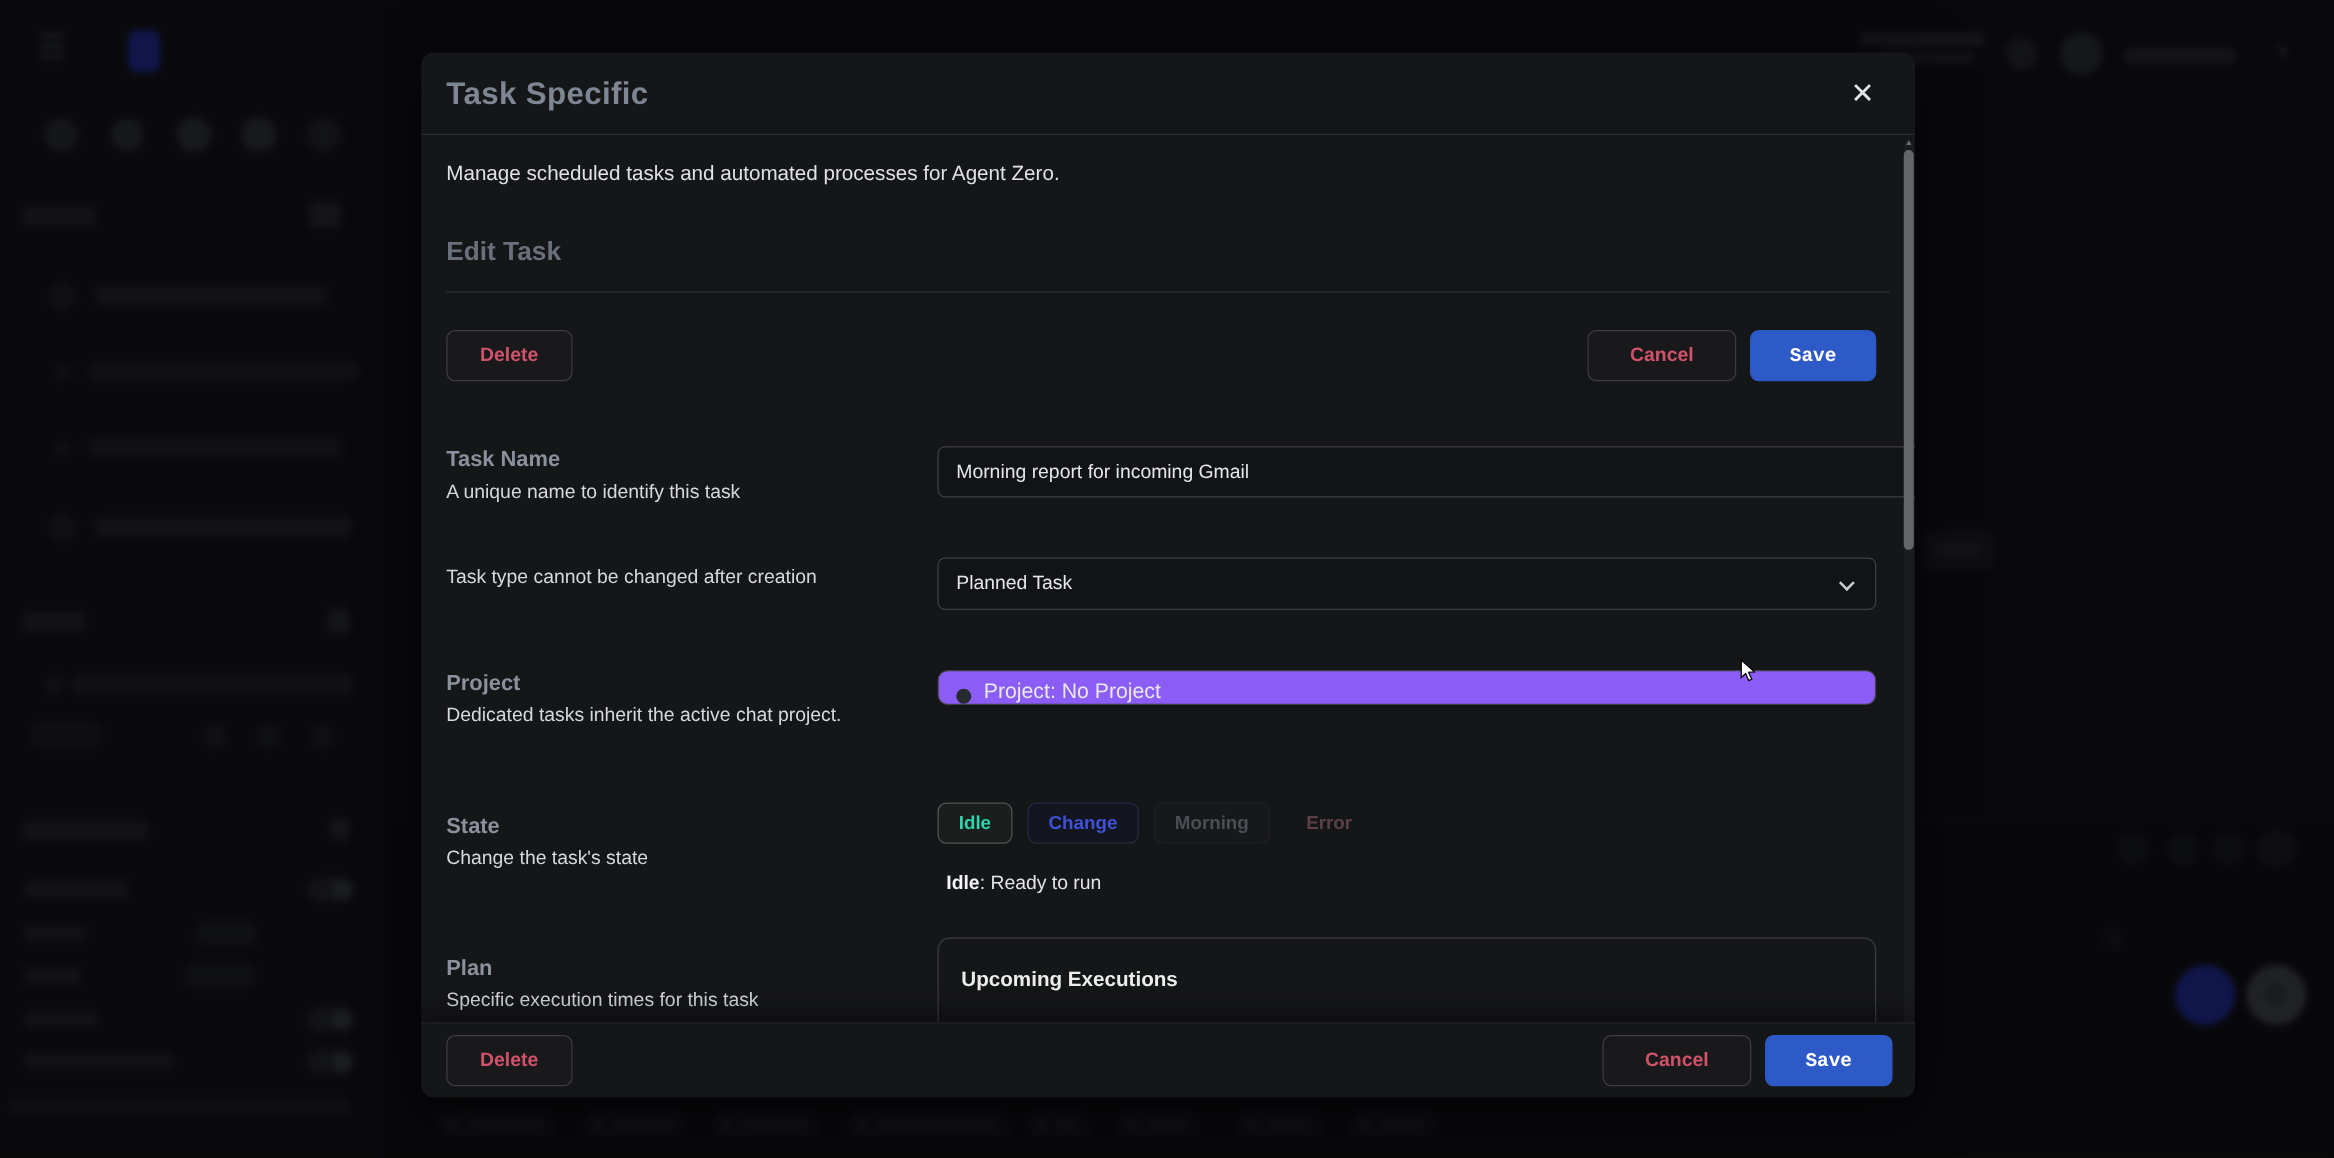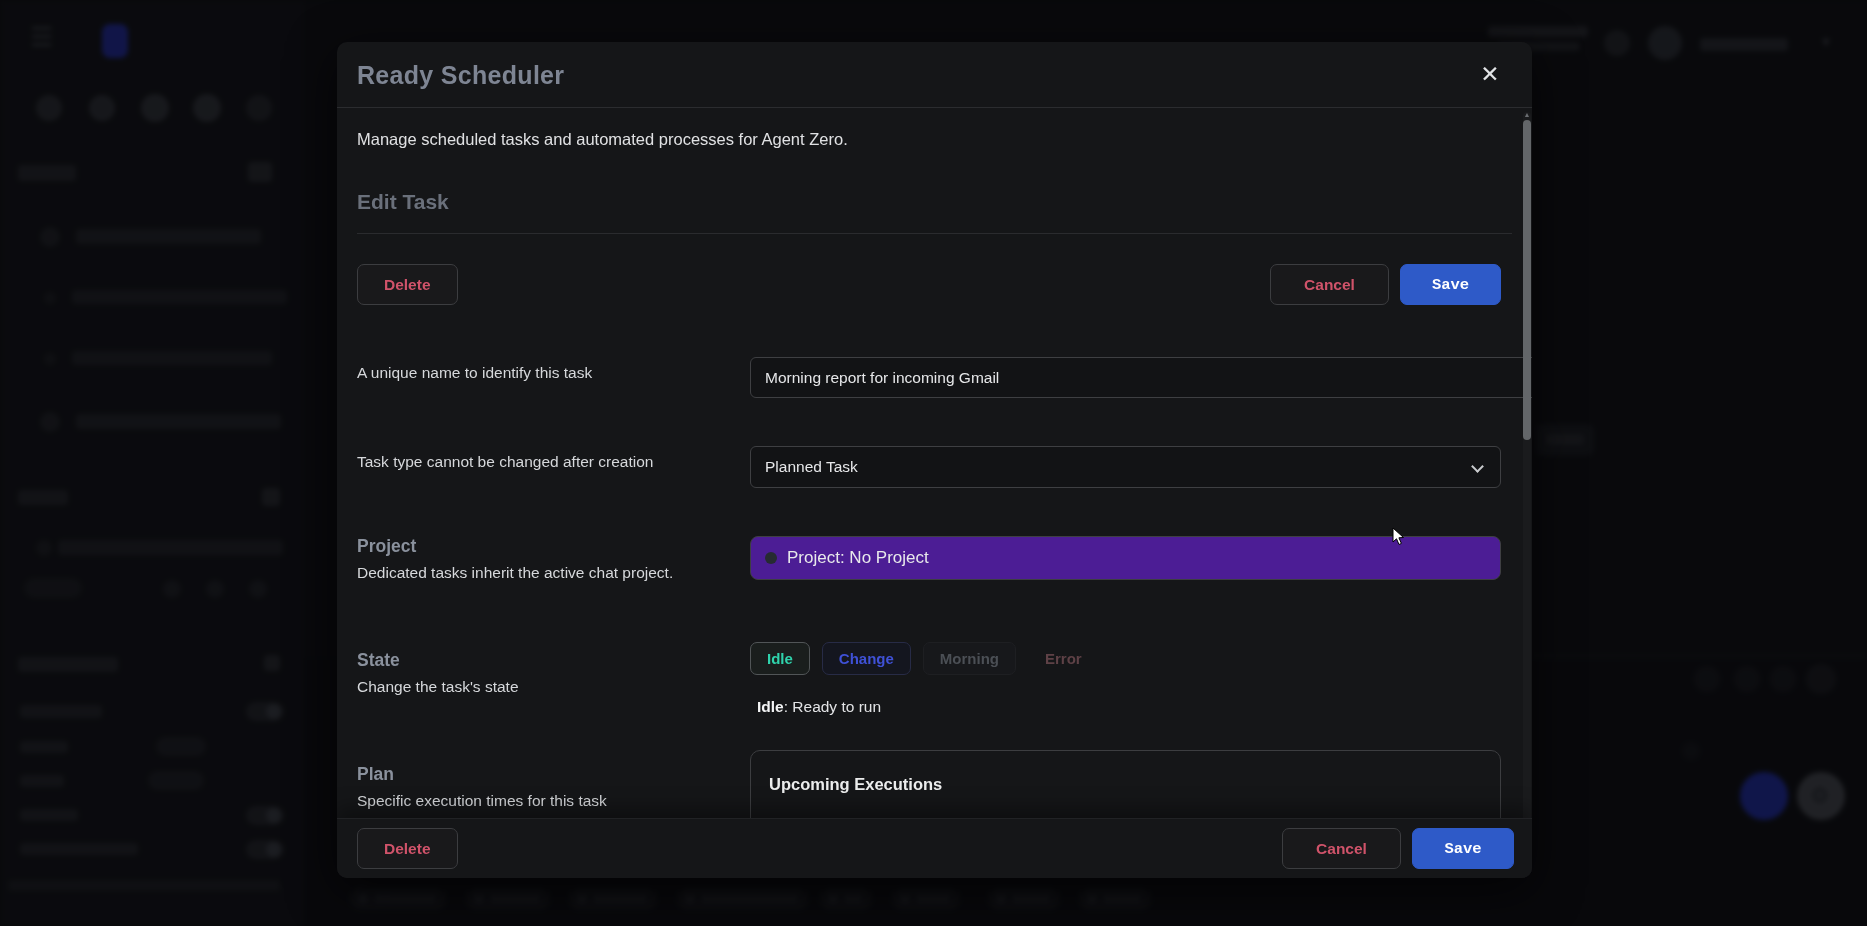--- a/index.html
+++ b/index.html
@@ -49,22 +49,22 @@
   .flabel .desc { margin-top:6px; font-size:15.5px; color:#d6d8db; line-height:1.35; }
   .fctrl { position:absolute; left:413px; width:751px; }
 
   .text-input { width:826px; height:41px; background:#121315; border:1px solid #3e3f42; border-radius:6px;
                 color:#e6e7e9; font-size:15.5px; padding:0 14px; font-family:"Liberation Sans",sans-serif; }
   .select-box { position:relative; width:751px; height:42px; background:#121315; border:1px solid #3e3f42;
                 border-radius:6px; color:#e6e7e9; font-size:15.5px; display:flex; align-items:center;
                 padding:0 14px; cursor:pointer; }
   .chev { position:absolute; right:18px; top:15px; width:9px; height:9px;
           border-right:2px solid #c9cbce; border-bottom:2px solid #c9cbce; transform:rotate(45deg); }
-  .project-box { position:relative; width:751px; height:44px; background:#4c1d95; border:1px solid #3e3f42;
-                 border-radius:8px; color:#e8e9eb; font-size:17px; display:flex; align-items:center;
+  .project-box { position:relative; width:751px; height:28px; background:#8b5cf6; border:1px solid #3e3f42;
+                 border-radius:8px; color:#e8e9eb; font-size:17px; display:flex; align-items:flex-end;
                  gap:10px; padding:0 14px; cursor:pointer; }
   .proj-dot { width:12px; height:12px; border-radius:50%; background:#262b31; }
 
   .state-btns { display:flex; gap:12px; }
   .sbtn { height:33px; padding:0 16px; border-radius:7px; font-size:15px; font-weight:bold;
           font-family:"Liberation Sans",sans-serif; cursor:pointer; border:1px solid transparent; background:none; }
   .sbtn.idle     { background:#1a1e1d; border-color:#515557; color:#2fd3ac; }
   .sbtn.running  { background:#14161f; border-color:#272b46; color:#3f51d6; }
   .sbtn.disabled { background:#17181b; border-color:#1e1f22; color:#4b4f55; }
   .sbtn.error    { color:#5e4146; }
@@ -202,37 +202,38 @@
         <div class="shape circ" style="left:8px;top:6px;width:10px;height:10px;background:#26282c;"></div>
         <div class="shape" style="left:24px;top:7px;width:38px;height:8px;background:#232529;"></div>
       </div>
   </div>
 
   <div class="dim-overlay"></div>
 
   <div class="modal">
 
     <div class="modal-header">
-      <div class="modal-title">Ready Scheduler</div>
+      <div class="modal-title">Task Specific</div>
       <button class="close-btn">✕</button>
     </div>
 
     <div class="modal-scroll">
       <p class="subtitle">Manage scheduled tasks and automated processes for Agent Zero.</p>
       <h2 class="section-title">Edit Task</h2>
       <div class="hr"></div>
 
       <div class="actions-top">
         <button class="btn delete">Delete</button>
         <button class="btn cancel">Cancel</button>
         <button class="btn save">Save</button>
       </div>
 
       <div class="frow" style="top:249px;">
         <div class="flabel">
+          <div class="lab">Task Name</div>
           <div class="desc">A unique name to identify this task</div>
         </div>
         <div class="fctrl">
           <input class="text-input" type="text" value="Morning report for incoming Gmail" style="">
         </div>
       </div>
 
       <div class="frow" style="top:338px;">
         <div class="flabel">
           <div class="desc">Task type cannot be changed after creation</div>

